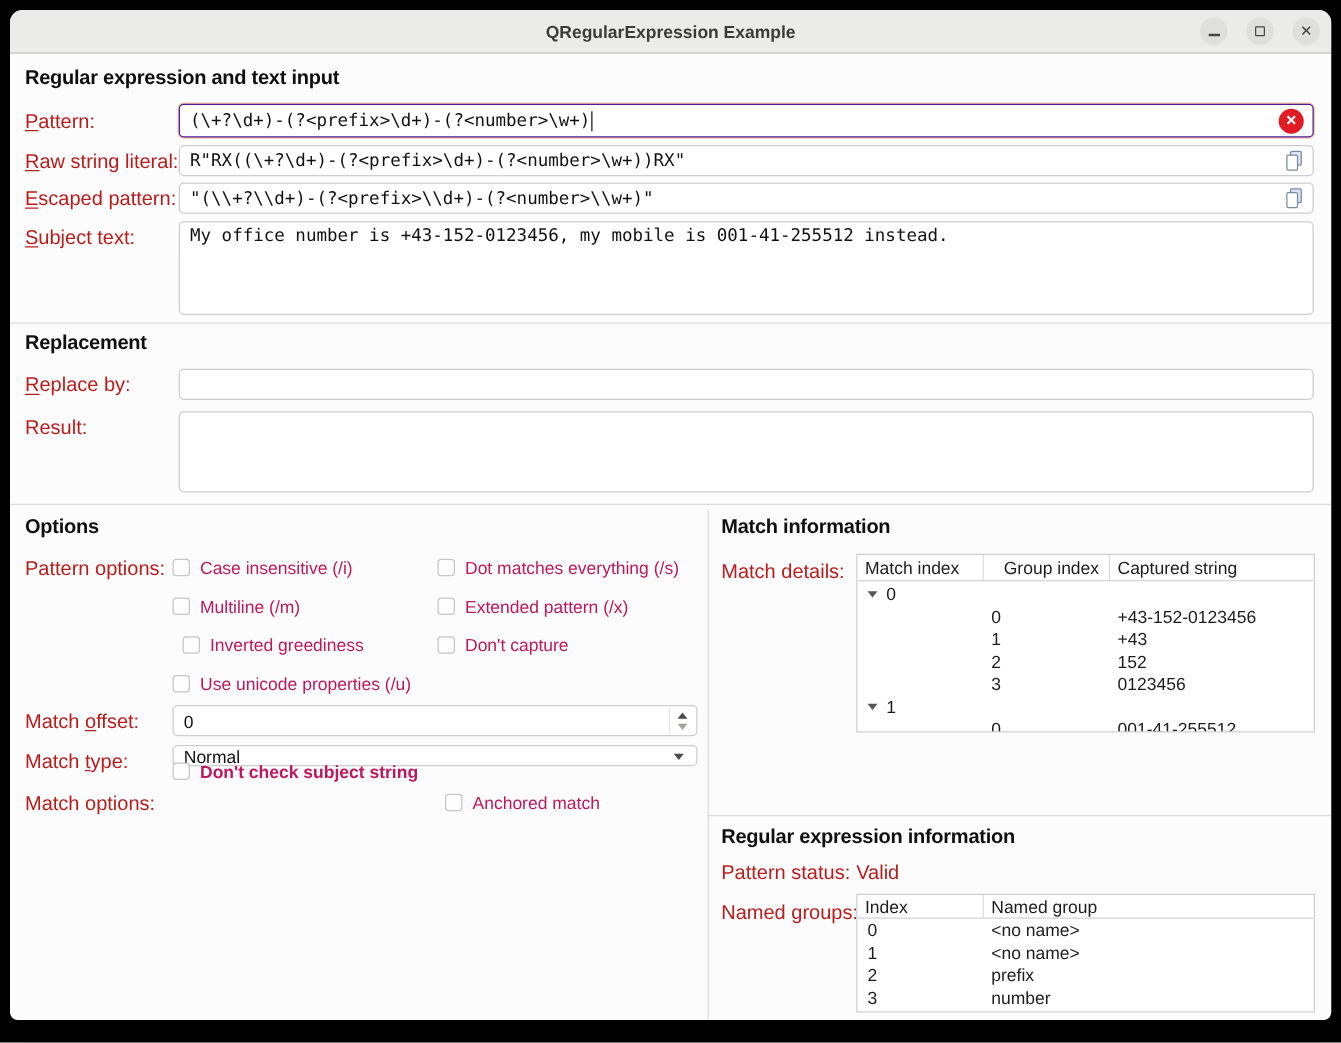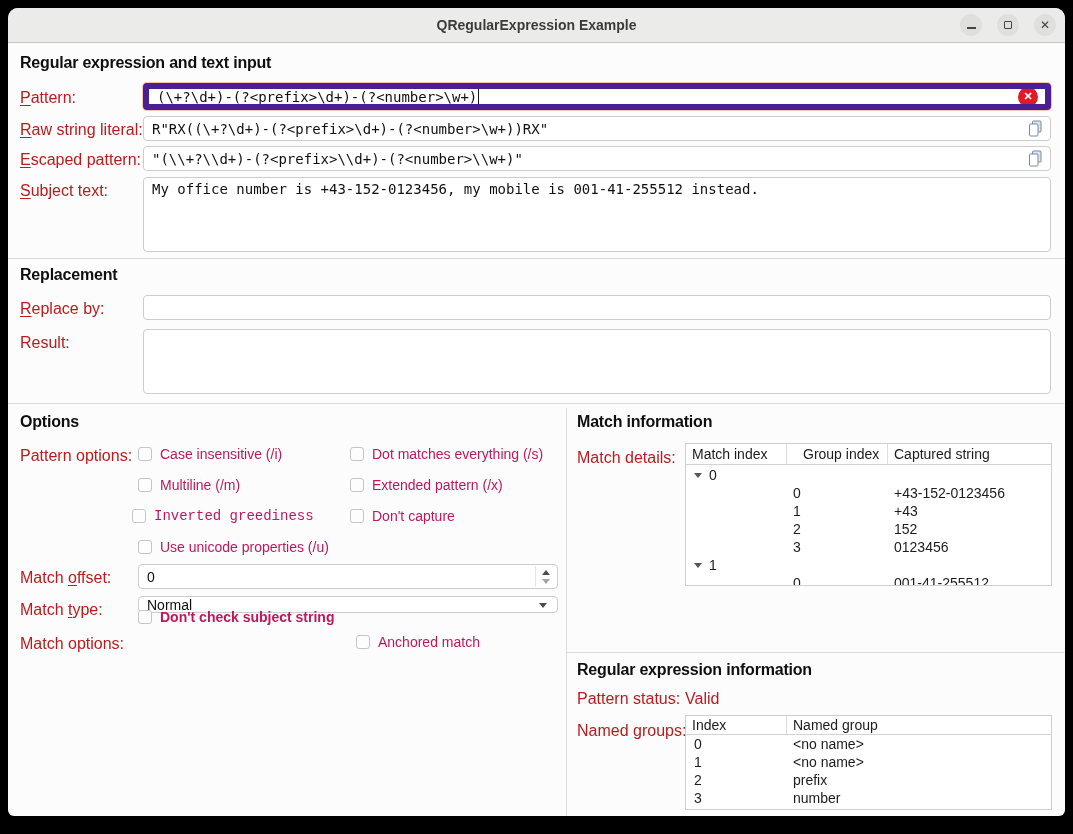--- a/index.html
+++ b/index.html
@@ -36,21 +36,21 @@
   .mn { text-decoration:underline; text-underline-offset:2px; }
 
   .field {
     position:absolute; box-sizing:border-box; background:#fff;
     border:1px solid #cdcdcd; border-radius:4px;
     display:flex; align-items:center; padding:0 8px;
     font-family:"DejaVu Sans Mono", monospace; font-size:14px; color:#101010;
     white-space:nowrap; overflow:hidden;
   }
   .field.ui { font-family:"Liberation Sans", sans-serif; }
-  .field.focus { border:6px solid #4c1d95; box-shadow:0 0 0 1px #f8c4ae; }
+  .field.focus { border:1px solid #4c1d95; box-shadow:0 0 0 1px #f8c4ae; }
   .area {
     position:absolute; box-sizing:border-box; background:#fff;
     border:1px solid #cdcdcd; border-radius:4px; padding:3px 8px;
     font-family:"DejaVu Sans Mono", monospace; font-size:14px; color:#101010;
     white-space:pre-wrap;
   }
   .caret { display:inline-block; width:1px; height:16px; background:#151515; margin-left:1px; }
 
   .clearbtn {
     position:absolute; right:7px; top:50%; transform:translateY(-50%);
@@ -181,21 +181,21 @@
         <span>Dot matches everything (/s)</span>
       </div>
     <div class="check" style="left:130px; top:434px;">
         <span class="box"></span>
         <span>Multiline (/m)</span>
       </div>
     <div class="check" style="left:342px; top:434px;">
         <span class="box"></span>
         <span>Extended pattern (/x)</span>
       </div>
-    <div class="check" style="left:124px; top:465px;font-family:Liberation Mono, monospace;">
+    <div class="check" style="left:138px; top:465px;">
         <span class="box"></span>
         <span>Inverted greediness</span>
       </div>
     <div class="check" style="left:342px; top:465px;">
         <span class="box"></span>
         <span>Don't capture</span>
       </div>
     <div class="check" style="left:130px; top:496px;">
         <span class="box"></span>
         <span>Use unicode properties (/u)</span>

